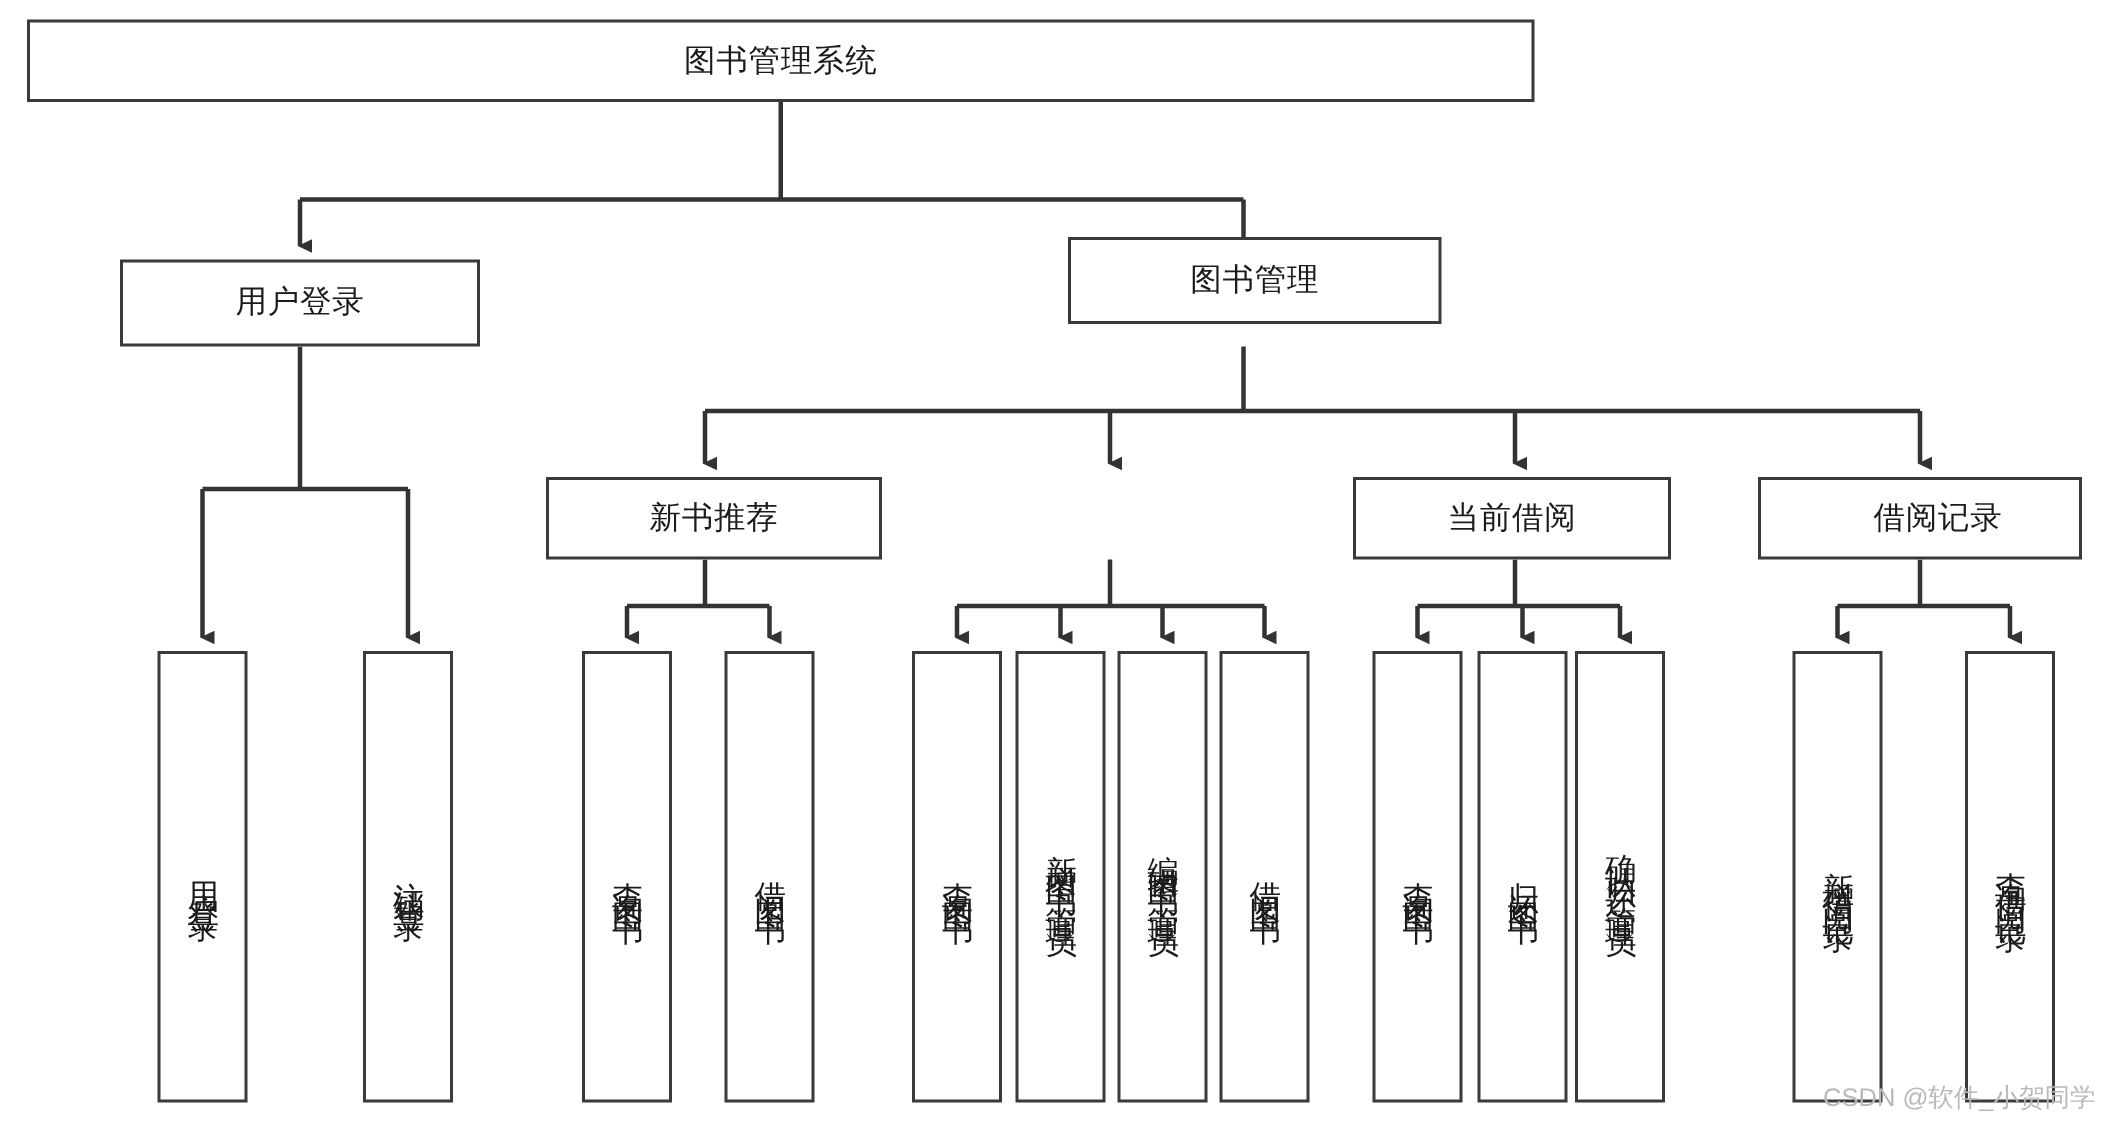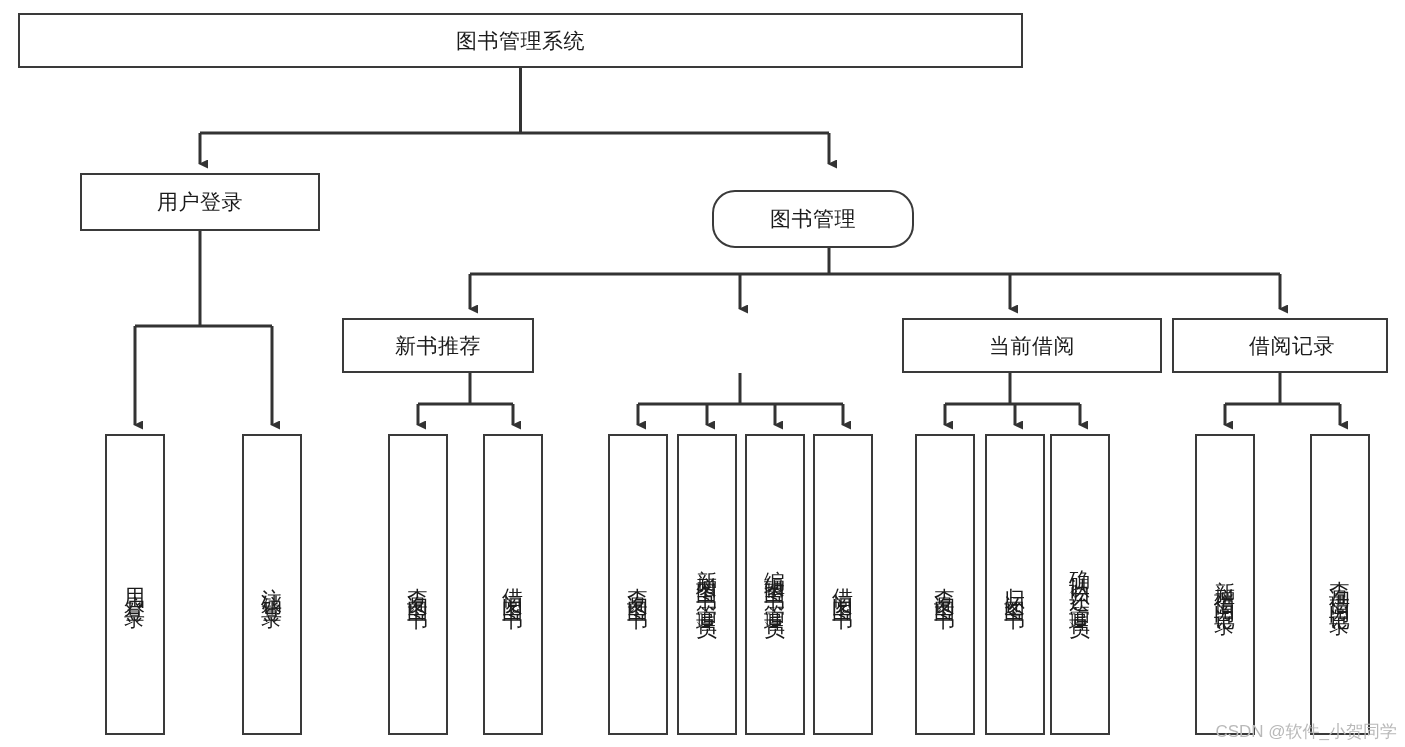--- a/index.html
+++ b/index.html
@@ -125,28 +125,28 @@
     </g>
   </svg>
 
   <div class="node-box" style="left:18px; top:13px; width:1005px; height:55px;">
     <span class="node-label-h">图书管理系统</span>
   </div>
 
   <div class="node-box" style="left:80px; top:173px; width:240px; height:58px;">
     <span class="node-label-h">用户登录</span>
   </div>
-  <div class="node-box" style="left:712px; top:190px; width:202px; height:58px;border-radius:23px;">
+  <div class="node-box" style="left:712px; top:158px; width:249px; height:58px;">
     <span class="node-label-h">图书管理</span>
   </div>
 
-  <div class="node-box" style="left:342px; top:318px; width:192px; height:55px;">
+  <div class="node-box" style="left:364px; top:318px; width:224px; height:55px;">
     <span class="node-label-h">新书推荐</span>
   </div>
-  <div class="node-box" style="left:902px; top:318px; width:260px; height:55px;">
+  <div class="node-box" style="left:902px; top:318px; width:212px; height:55px;">
     <span class="node-label-h">当前借阅</span>
   </div>
   <div class="node-box" style="left:1172px; top:318px; width:216px; height:55px;padding-left:24px;">
     <span class="node-label-h">借阅记录</span>
   </div>
 
   <div class="node-box leaf" style="left:105px; top:434px; width:60px; height:301px;">
     <span class="node-label-v">用户登录</span>
   </div>
   <div class="node-box leaf" style="left:242px; top:434px; width:60px; height:301px;">

